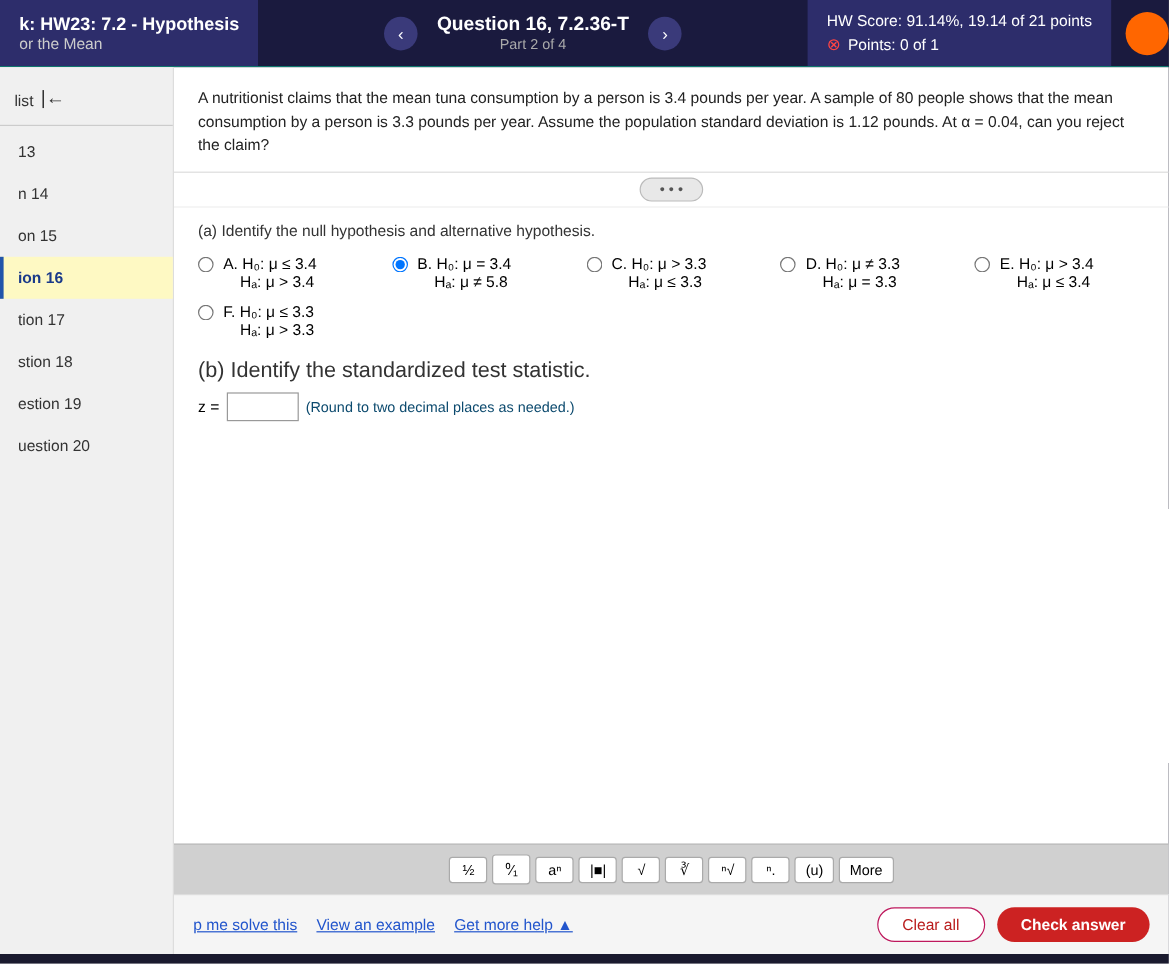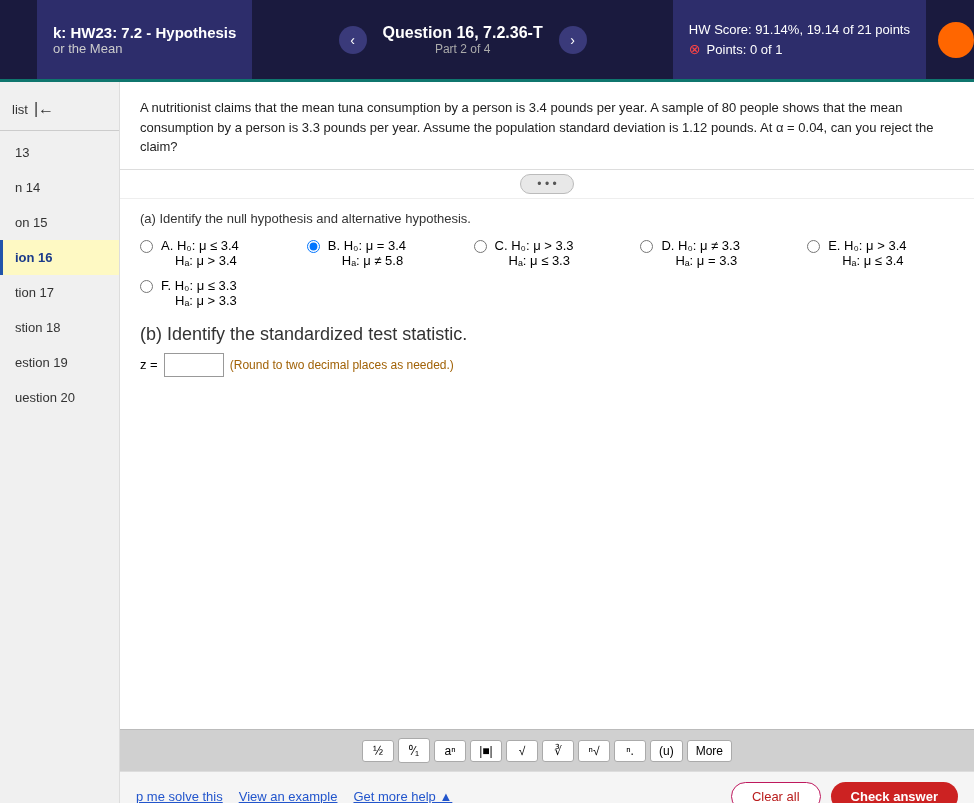--- a/index.html
+++ b/index.html
@@ -1,20 +1,20 @@
 <!DOCTYPE html>
 <html><head>
   <meta charset="utf-8">
   <style>
     * { box-sizing: border-box; margin: 0; padding: 0; }
     body { font-family: Arial, sans-serif; background: #1a1a2e; width: 974px; height: 803px; overflow: hidden; }
 
     .top-bar {
       display: flex; align-items: stretch; background: #1a1a3e; color: white;
-      height: 82px; border-bottom: 3px solid #0f766e; padding-left: 37px;
+      height: 56px; border-bottom: 1px solid #0f766e;
     }
     .top-bar-left {
       background: #2d2d6b; padding: 8px 16px; display: flex; flex-direction: column; justify-content: center; min-width: 200px;
     }
     .top-bar-left .hw-label { font-size: 15px; font-weight: bold; color: white; }
     .top-bar-left .hw-sub { font-size: 13px; color: #ccc; }
     .top-bar-center {
       flex: 1; display: flex; align-items: center; justify-content: center; gap: 16px;
     }
     .nav-arrow {
@@ -29,21 +29,21 @@
     }
     .hw-score { font-size: 13px; color: white; }
     .points-row { display: flex; align-items: center; gap: 6px; margin-top: 4px; }
     .points-icon { color: #ff4444; font-size: 14px; }
     .points-text { font-size: 13px; color: white; }
     .avatar { width: 36px; height: 36px; background: #ff6600; border-radius: 50%; margin-left: 12px; align-self: center; }
 
     .main-content { display: flex; height: calc(803px - 64px); background: white; }
 
     .sidebar {
-      width: 120px; background: #f0f0f0; border-right: 1px solid #ddd;
+      width: 145px; background: #f0f0f0; border-right: 1px solid #ddd;
       display: flex; flex-direction: column; padding-top: 10px;
     }
     .sidebar-header { padding: 8px 12px; font-size: 13px; color: #333; display: flex; align-items: center; gap: 6px; }
     .sidebar-divider { border: none; border-top: 1px solid #ccc; margin: 4px 0; }
     .sidebar-item {
       padding: 10px 12px; font-size: 13px; color: #333; cursor: pointer;
       border-left: 3px solid transparent;
     }
     .sidebar-item.active { background: #fef9c3; border-left: 3px solid #2255aa; font-weight: bold; color: #1a3a8a; }
 
@@ -72,21 +72,21 @@
     .option input[type="radio"] { margin-top: 2px; flex-shrink: 0; }
     .option-content { display: flex; flex-direction: column; }
     .option.selected { }
 
     .part-b { margin-top: 10px; }
     .part-b-label { font-size: 18px; color: #333; margin-bottom: 8px; }
     .z-equation { display: flex; align-items: center; gap: 6px; font-size: 13px; }
     .z-input {
       border: 1px solid #999; width: 60px; height: 24px; text-align: center; font-size: 13px;
     }
-    .z-hint { font-size: 12px; color: #a16207; text-align: right; }
+    .z-hint { font-size: 12px; color: #0c4a6e; text-align: right; }
 
     .math-toolbar {
       display: flex; align-items: center; justify-content: center; gap: 4px;
       padding: 8px 12px; background: #d0d0d0; border-top: 1px solid #bbb;
     }
     .math-btn {
       background: white; border: 1px solid #aaa; border-radius: 3px;
       padding: 3px 8px; font-size: 12px; cursor: pointer; min-width: 32px; text-align: center;
     }
 

